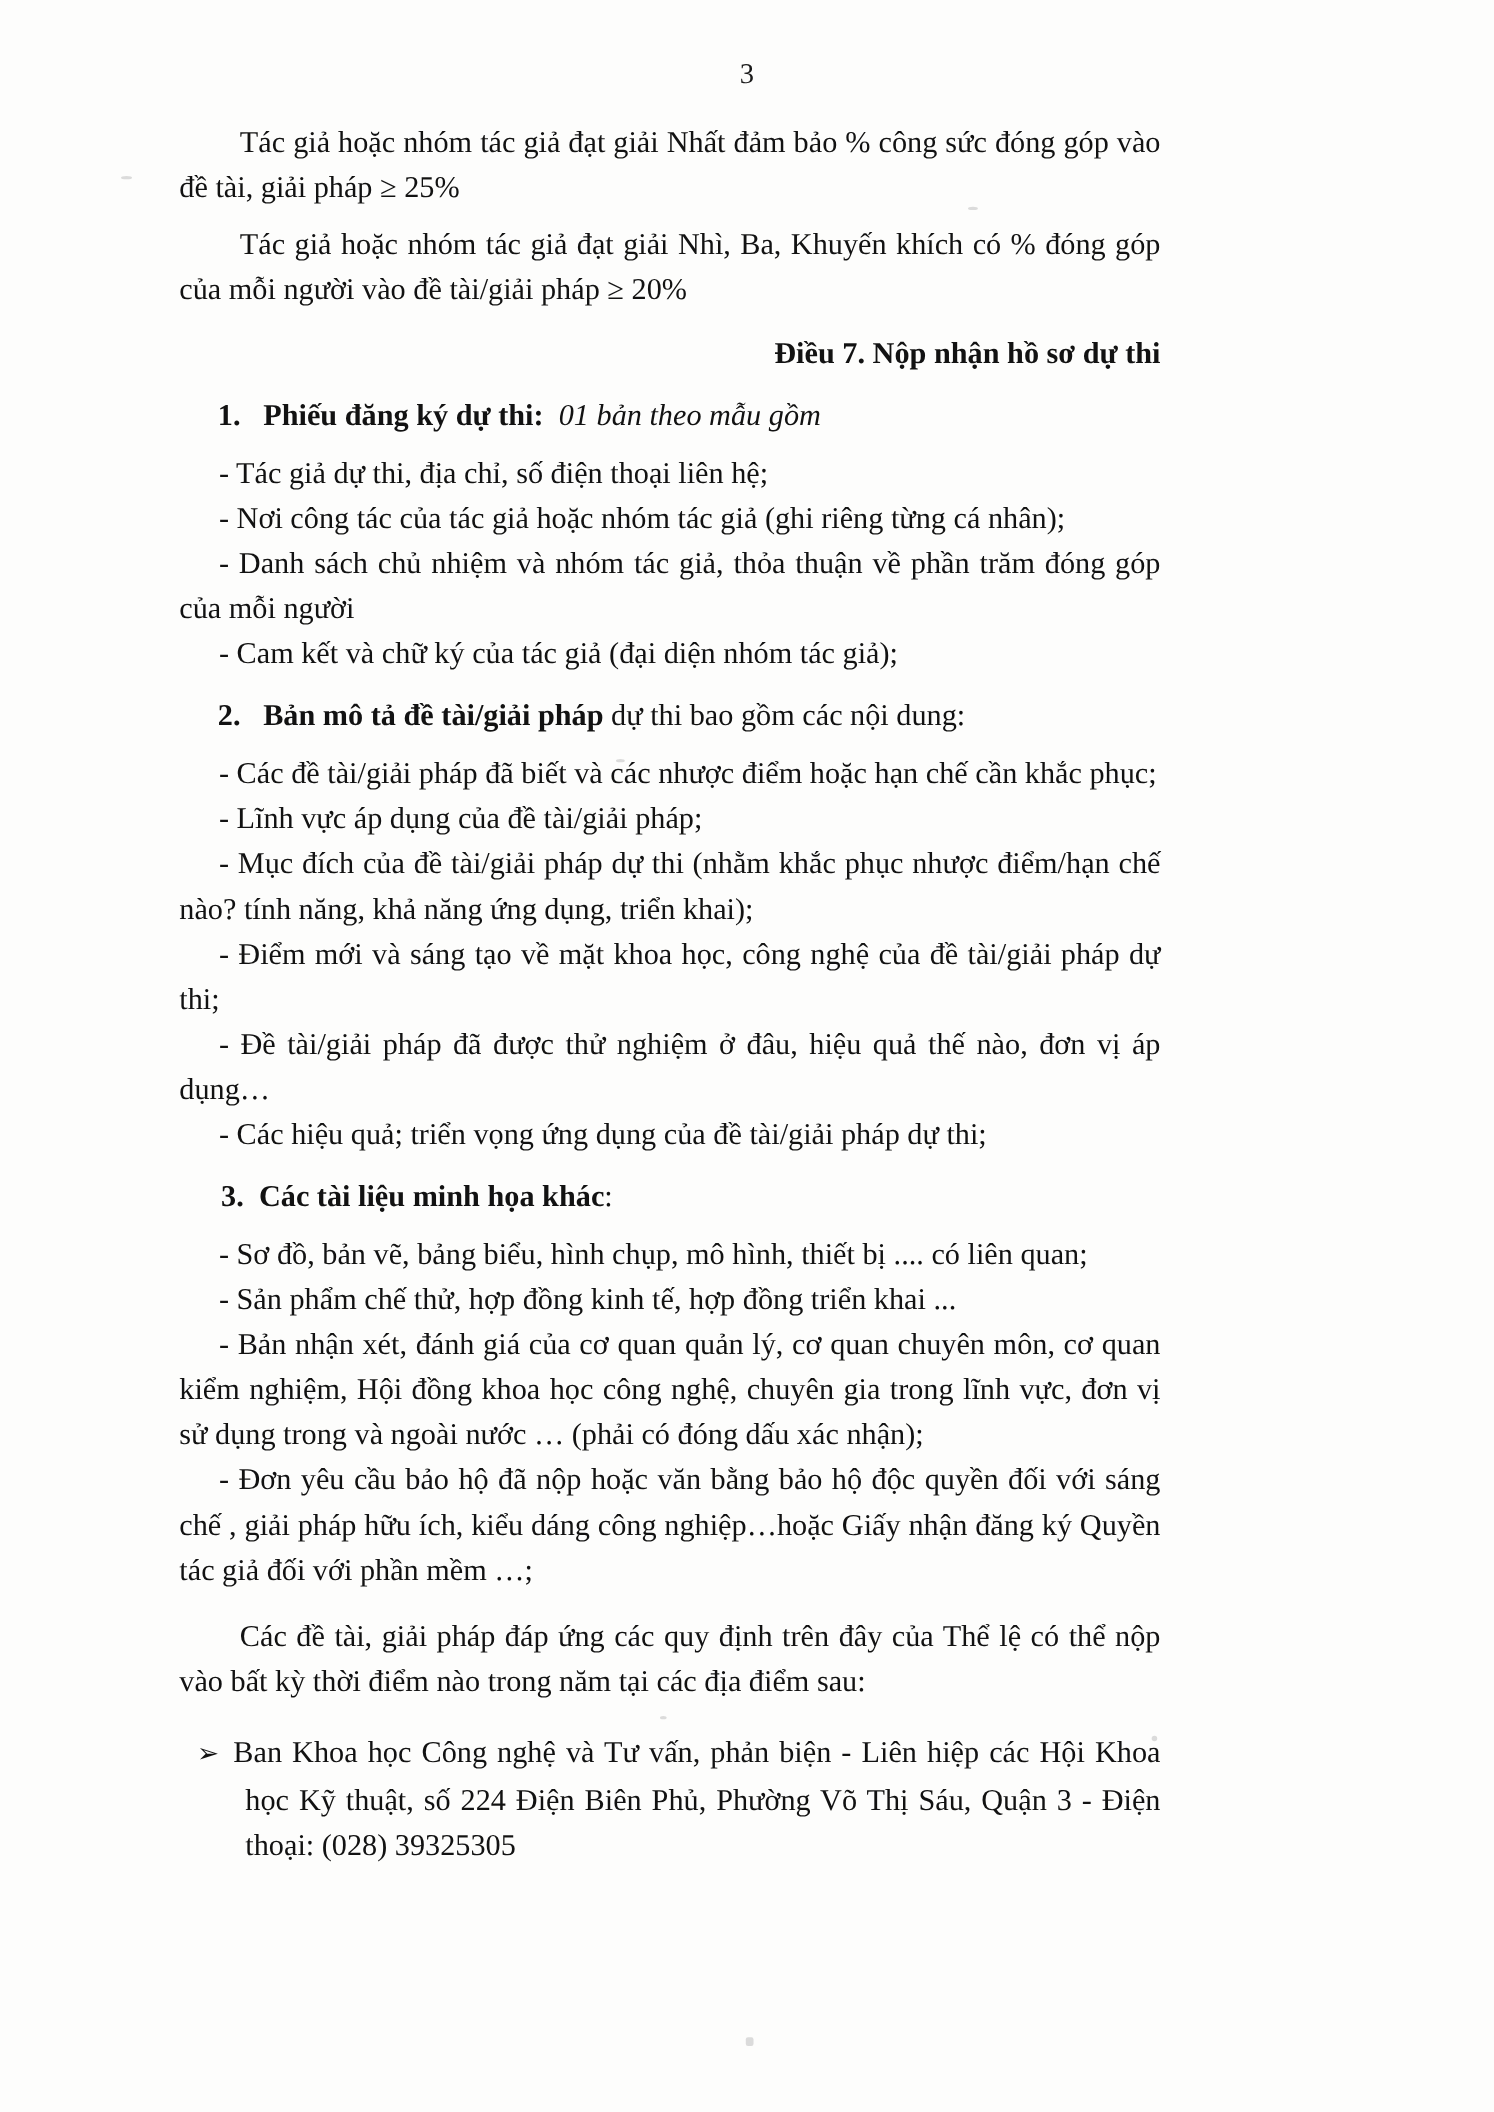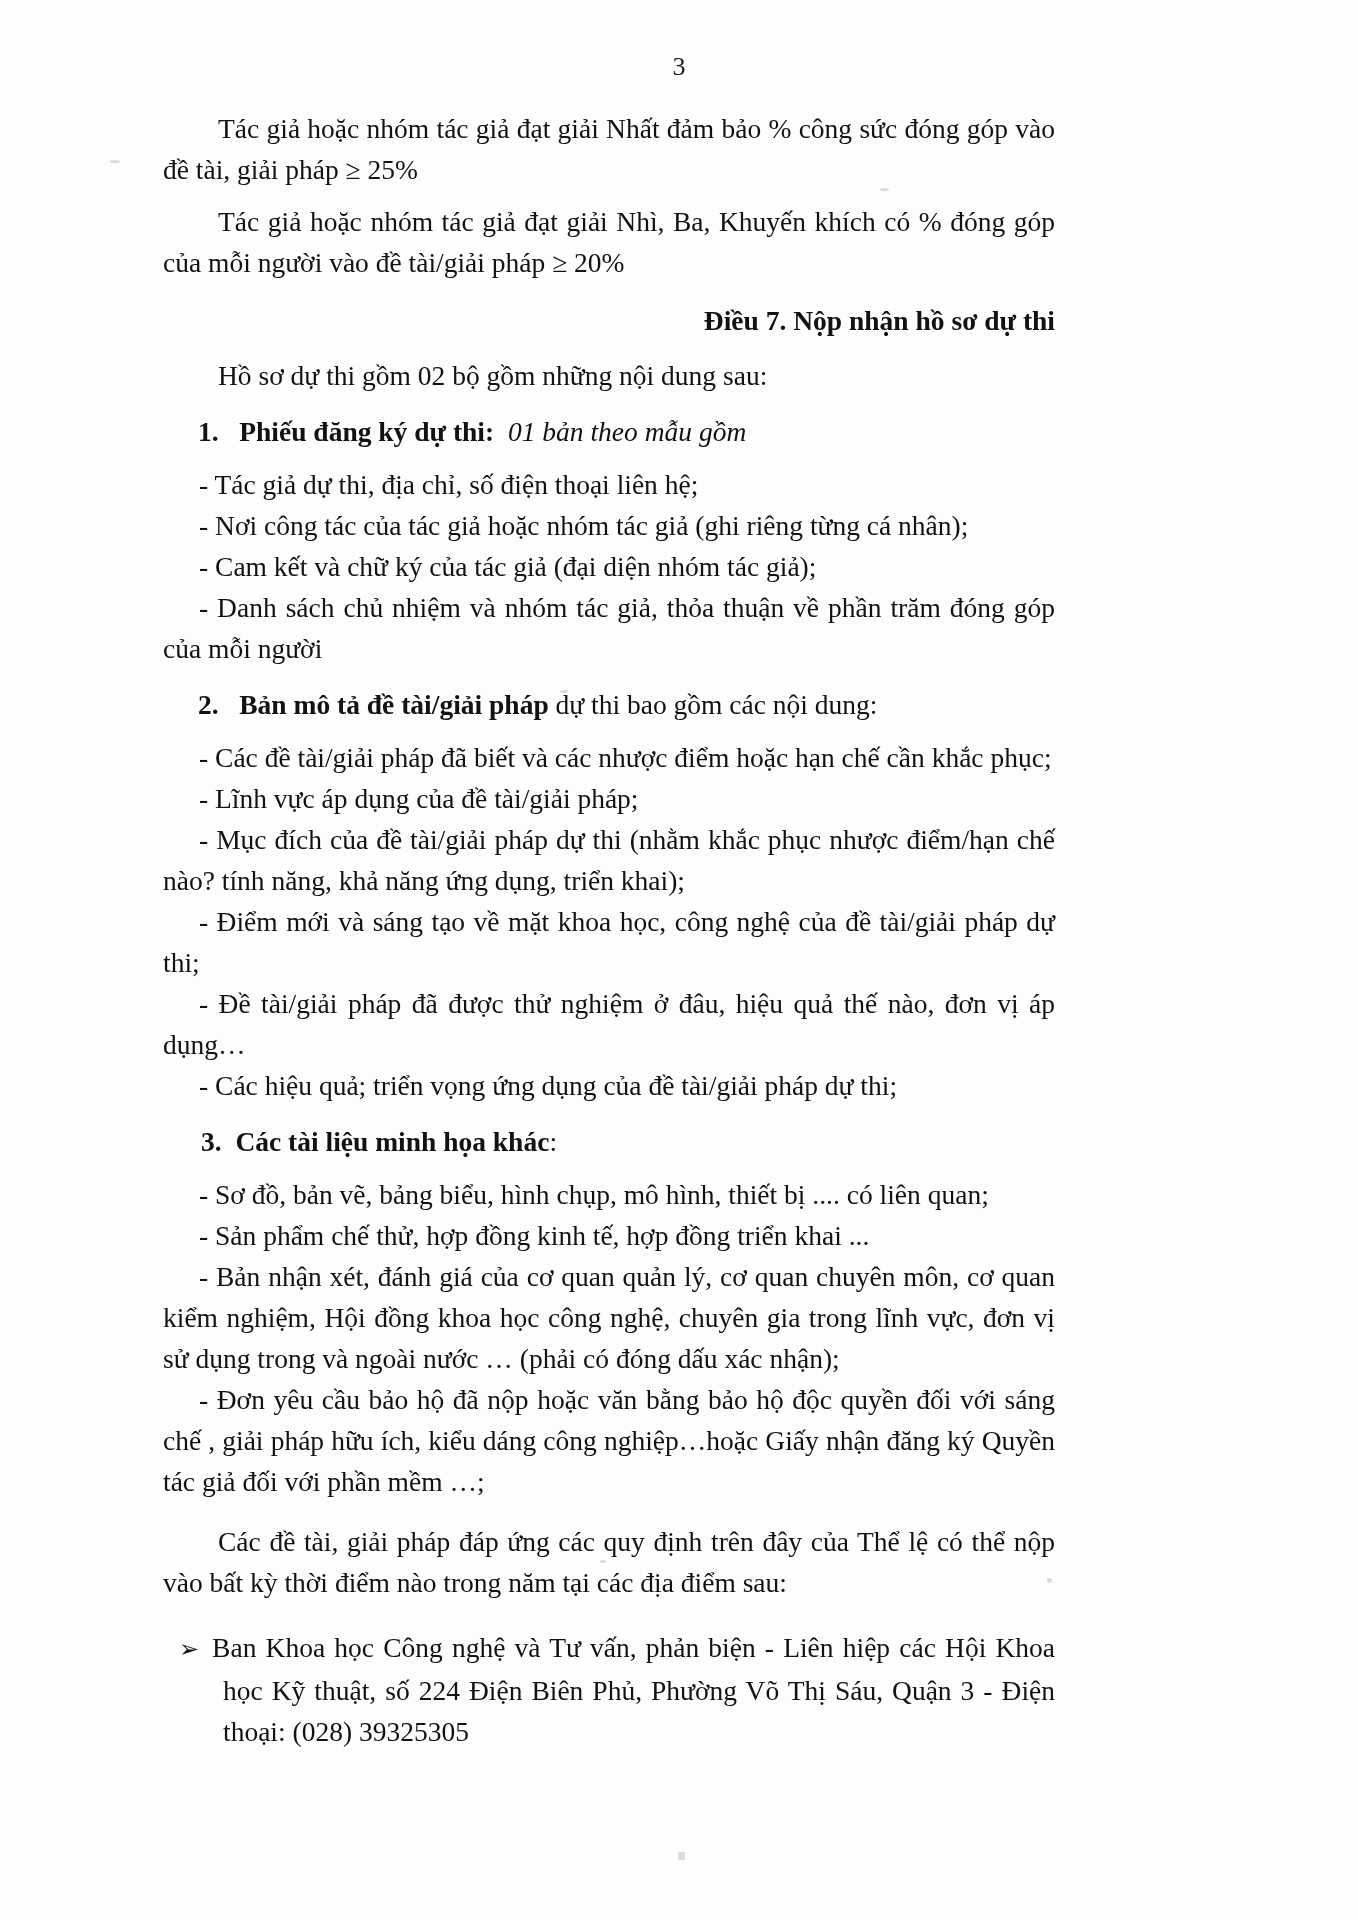--- a/index.html
+++ b/index.html
@@ -124,33 +124,32 @@
   <div class="page-number">3</div>
 
   <div class="body-col">
 
     <p class="para">Tác giả hoặc nhóm tác giả đạt giải Nhất đảm bảo % công sức đóng góp vào đề tài, giải pháp ≥ 25%</p>
 
     <p class="para">Tác giả hoặc nhóm tác giả đạt giải Nhì, Ba, Khuyến khích có % đóng góp của mỗi người vào đề tài/giải pháp ≥ 20%</p>
 
     <p class="heading">Điều 7. Nộp nhận hồ sơ dự thi</p>
 
-    <p class="para">Hồ sơ dự thi gồm 02 bộ gồm những nội dung sau:</p>
 
     <p class="num-item">
       <span class="num">1.</span>
       <span>&nbsp;&nbsp;</span><span class="lead">Phiếu đăng ký dự thi:</span>
       <span>&nbsp;</span><span class="ital">01 bản theo mẫu gồm</span>
     </p>
 
     <div class="dash-block">
       <p class="dash">- Tác giả dự thi, địa chỉ, số điện thoại liên hệ;</p>
       <p class="dash">- Nơi công tác của tác giả hoặc nhóm tác giả (ghi riêng từng cá nhân);</p>
+      <p class="dash">- Danh sách chủ nhiệm và nhóm tác giả, thỏa thuận về phần trăm đóng góp của mỗi người</p>
       <p class="dash">- Cam kết và chữ ký của tác giả (đại diện nhóm tác giả);</p>
-      <p class="dash">- Danh sách chủ nhiệm và nhóm tác giả, thỏa thuận về phần trăm đóng góp của mỗi người</p>
     </div>
 
     <p class="num-item">
       <span class="num">2.</span>
       <span>&nbsp;&nbsp;</span><span class="lead">Bản mô tả đề tài/giải pháp</span><span> dự thi bao gồm các nội dung:</span>
     </p>
 
     <div class="dash-block">
       <p class="dash">- Các đề tài/giải pháp đã biết và các nhược điểm hoặc hạn chế cần khắc phục;</p>
       <p class="dash">- Lĩnh vực áp dụng của đề tài/giải pháp;</p>

